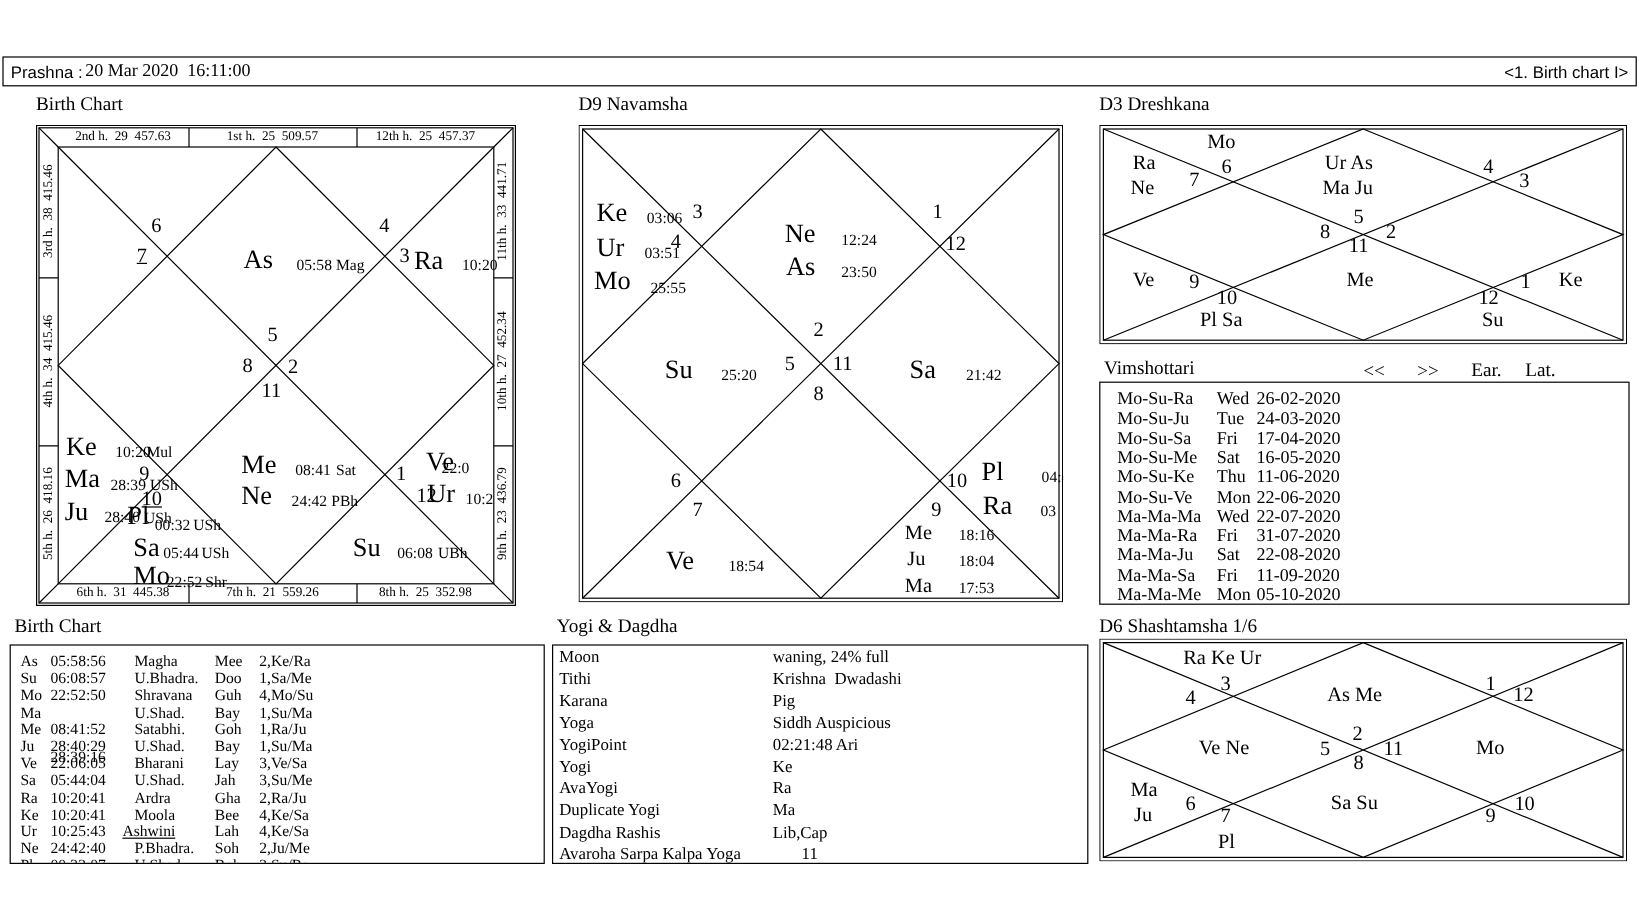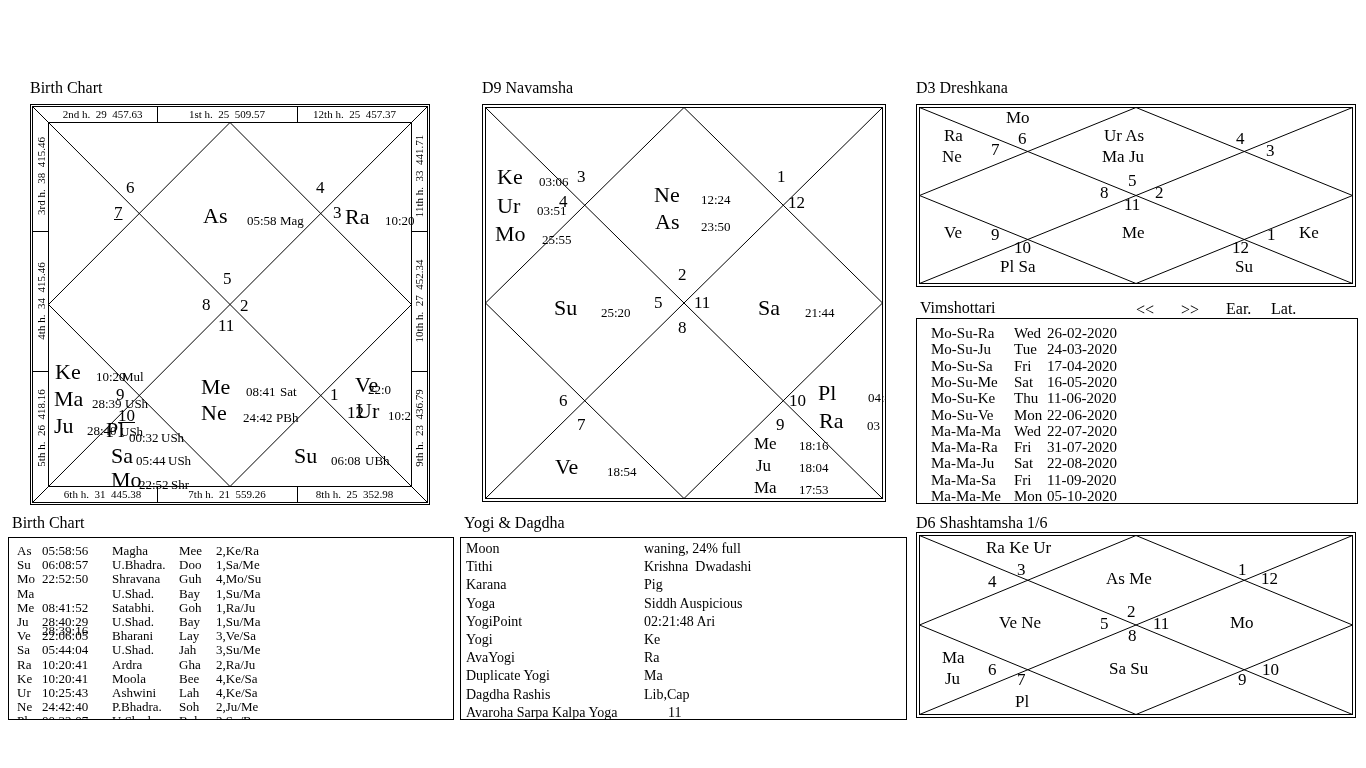--- a/index.html
+++ b/index.html
@@ -23,20 +23,25 @@
   .trow{position:absolute;left:0;width:100%;height:16px;}
   .vtxt{font-size:15px;line-height:1;}
   .btxt{font-size:13px;line-height:1;}
   .ytxt{font-size:14px;line-height:1;}
 </style>
 </head>
 <body>
 
 <div class="canvas">
 
+  <div class="topbar">
+    <span class="abs sans" style="left:6px;top:4px;font-size:14px;">Prashna :</span>
+    <span class="abs" style="left:68px;top:3px;font-size:15px;">20 Mar 2020  16:11:00</span>
+    <span class="abs sans" style="right:6px;top:4px;font-size:14px;">&lt;1. Birth chart I&gt;</span>
+  </div>
 
   <div class="title" style="left:30px;top:79px;">Birth Chart</div>
   <div class="chart" style="left:30px;top:104px;width:400px;height:401px;">
     <svg width="400" height="401">
       <g stroke="#000" stroke-width="1" fill="none">
         <rect x="0.5" y="0.5" width="399" height="400"></rect>
         <rect x="2.5" y="2.5" width="395" height="396"></rect>
         <rect x="18.5" y="18.5" width="363" height="364"></rect>
         <path d="M2.5 2.5 L18.5 18.5 M397.5 2.5 L381.5 18.5 M2.5 398.5 L18.5 382.5 M397.5 398.5 L381.5 382.5"></path>
         <path d="M127.5 2.5 L127.5 18.5 M267.5 2.5 L267.5 18.5 M127.5 382.5 L127.5 398.5 M267.5 382.5 L267.5 398.5"></path>
@@ -134,21 +139,21 @@
     <span class="abs pv" style="left:219px;top:116px;">23:50</span>
     <span class="abs num" style="left:295px;top:64px;">1</span>
     <span class="abs num" style="left:306px;top:90px;">12</span>
     <span class="abs num" style="left:196px;top:162px;">2</span>
     <span class="abs num" style="left:172px;top:190px;">5</span>
     <span class="abs num" style="left:212px;top:190px;">11</span>
     <span class="abs num" style="left:196px;top:215px;">8</span>
     <span class="abs pl" style="left:72px;top:193px;">Su</span>
     <span class="abs pv" style="left:119px;top:202px;">25:20</span>
     <span class="abs pl" style="left:276px;top:193px;">Sa</span>
-    <span class="abs pv" style="left:323px;top:202px;">21:44</span>
+    <span class="abs pv" style="left:323px;top:202px;">21:42</span>
     <span class="abs num" style="left:77px;top:288px;">6</span>
     <span class="abs num" style="left:95px;top:312px;">7</span>
     <span class="abs pl" style="left:73px;top:352px;">Ve</span>
     <span class="abs pv" style="left:125px;top:361px;">18:54</span>
     <span class="abs num" style="left:307px;top:288px;">10</span>
     <span class="abs pl" style="left:336px;top:278px;">Pl</span>
     <span class="abs pv" style="left:386px;top:287px;">04:4</span>
     <span class="abs num" style="left:294px;top:312px;">9</span>
     <span class="abs pl" style="left:337px;top:306px;">Ra</span>
     <span class="abs pv" style="left:385px;top:315px;">03</span>
@@ -357,21 +362,21 @@
     <div class="trow" style="top:134px;">
       <span class="abs btxt" style="left:8px;">Ke</span>
       <span class="abs btxt" style="left:33px;">10:20:41</span>
       <span class="abs btxt" style="left:103px;">Moola</span>
       <span class="abs btxt" style="left:170px;">Bee</span>
       <span class="abs btxt" style="left:207px;">4,Ke/Sa</span>
     </div>
     <div class="trow" style="top:148px;">
       <span class="abs btxt" style="left:8px;">Ur</span>
       <span class="abs btxt" style="left:33px;">10:25:43</span>
-      <span class="abs btxt" style="left:103px;">Ashwini</span>
+      <span class="abs btxt" style="left:93px;text-decoration:underline;">Ashwini</span>
       <span class="abs btxt" style="left:170px;">Lah</span>
       <span class="abs btxt" style="left:207px;">4,Ke/Sa</span>
     </div>
     <div class="trow" style="top:162px;">
       <span class="abs btxt" style="left:8px;">Ne</span>
       <span class="abs btxt" style="left:33px;">24:42:40</span>
       <span class="abs btxt" style="left:103px;">P.Bhadra.</span>
       <span class="abs btxt" style="left:170px;">Soh</span>
       <span class="abs btxt" style="left:207px;">2,Ju/Me</span>
     </div>

